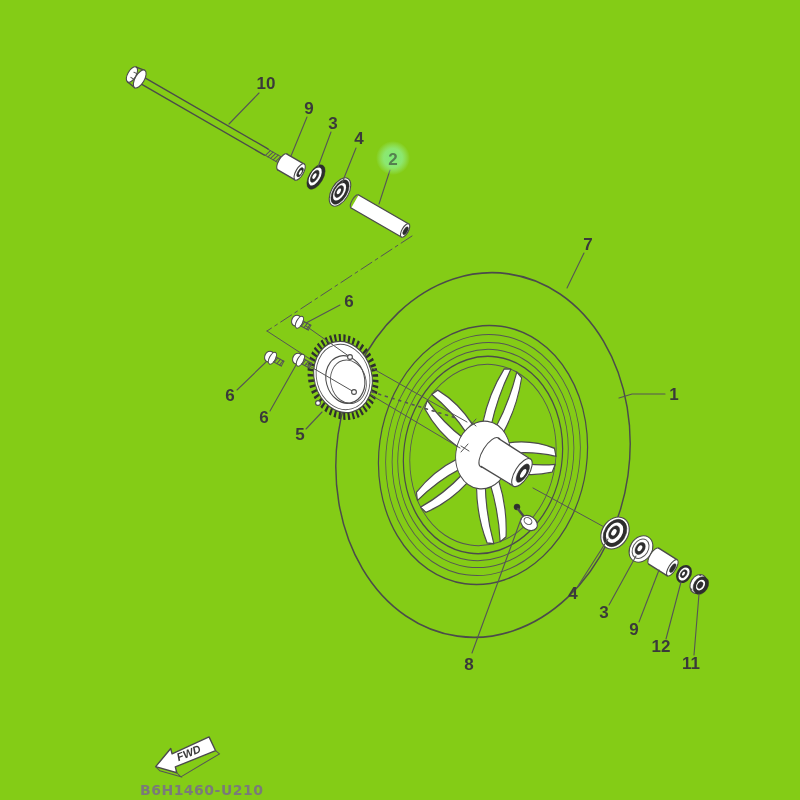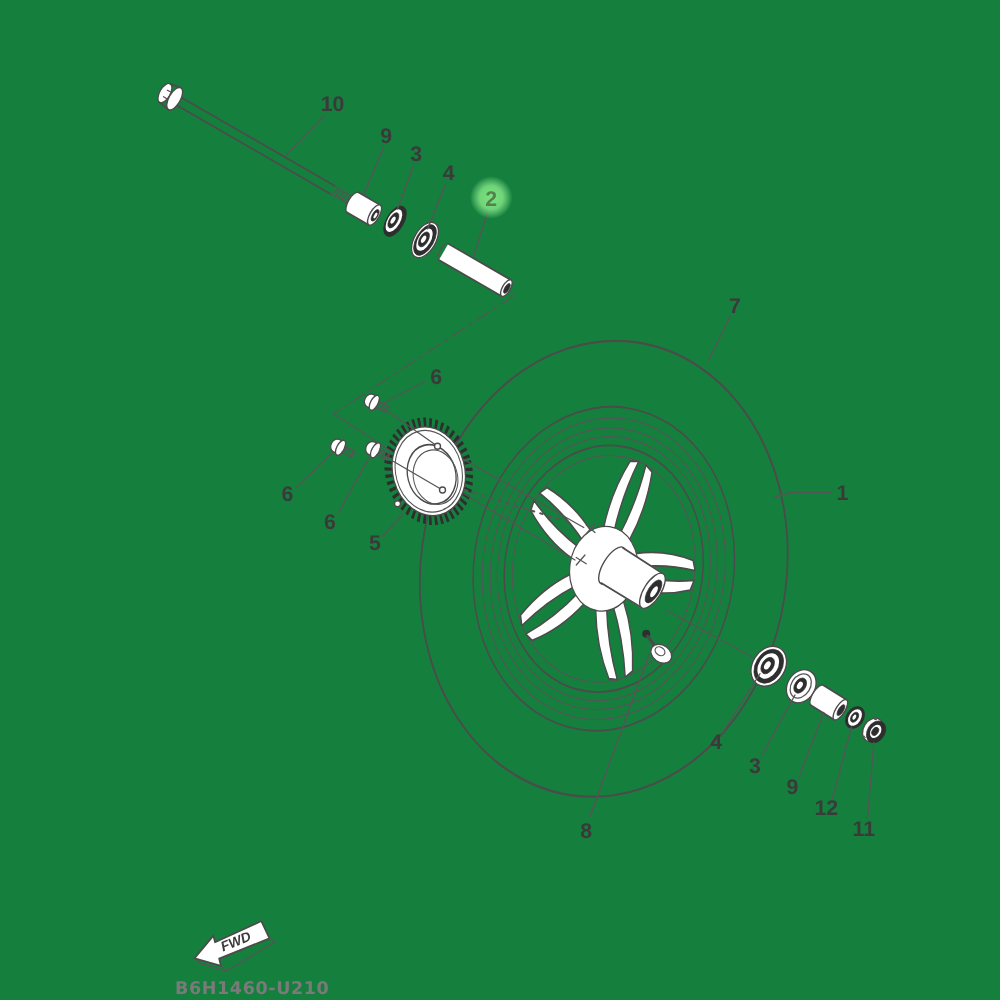--- a/index.html
+++ b/index.html
@@ -1,16 +1,16 @@
 <!DOCTYPE html>
 <html><head>
 <meta charset="utf-8">
 <style>
   html,body{margin:0;padding:0;background:#ffffff;}
-  .page{width:800px;height:800px;position:relative;background:#15803d;overflow:hidden;
+  .page{width:800px;height:800px;position:relative;background:#84cc16;overflow:hidden;
         font-family:"Liberation Sans", sans-serif;}
   svg{display:block;}
   .ln{fill:none;stroke:#4b4b4b;stroke-width:1.4;stroke-linecap:round;stroke-linejoin:round;}
   .thin{fill:none;stroke:#555;stroke-width:1;stroke-linecap:round;}
   .fw{fill:#ffffff;stroke:#4b4b4b;stroke-width:1.4;stroke-linejoin:round;}
   .fwt{fill:#ffffff;stroke:#4b4b4b;stroke-width:1.1;}
   .dk{fill:#2e2e2e;stroke:#2e2e2e;stroke-width:0.5;}
   .callout{font:bold 17px "Liberation Sans",sans-serif;fill:#3a3a3a;text-anchor:middle;}
   .callout-hl{font:bold 17px "Liberation Sans",sans-serif;fill:#55804f;text-anchor:middle;}
   .leader{fill:none;stroke:#555;stroke-width:1.1;stroke-linecap:round;}

